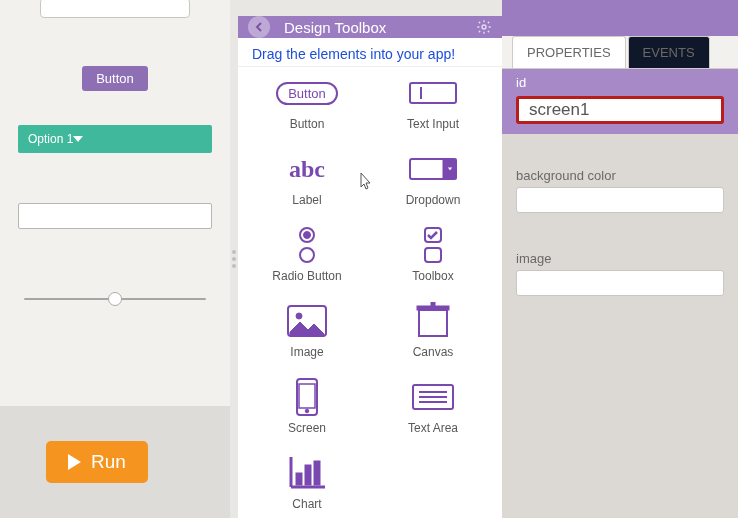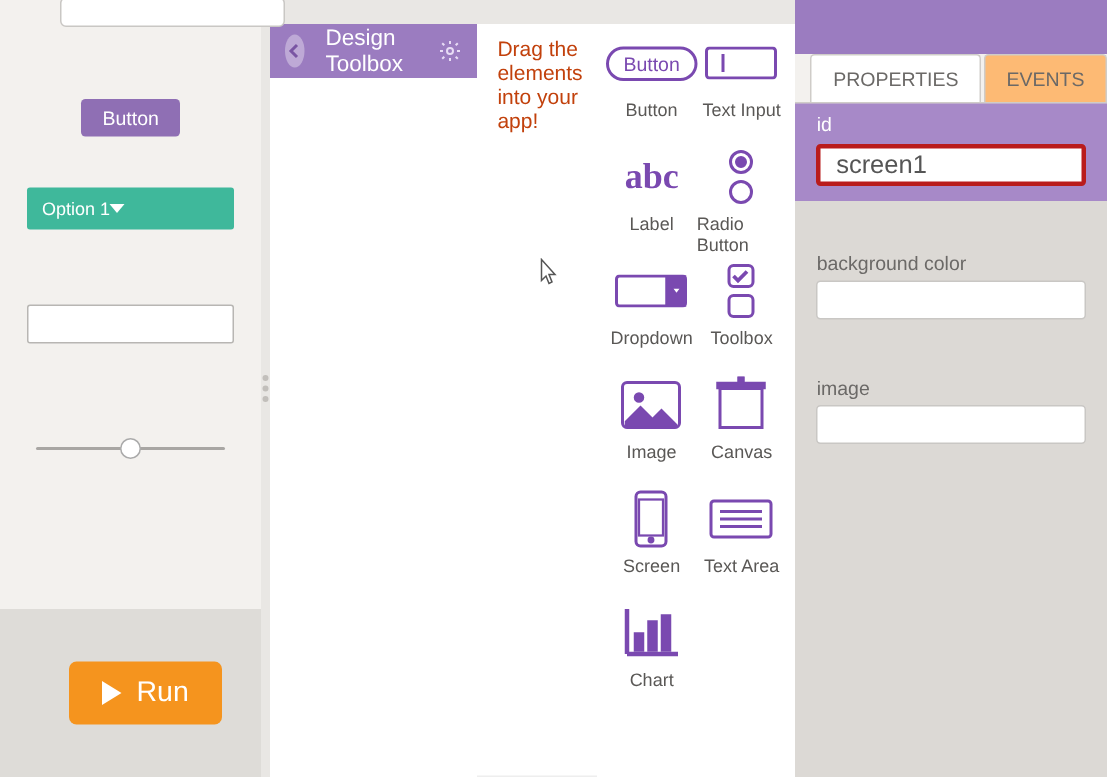--- a/index.html
+++ b/index.html
@@ -46,31 +46,31 @@
     background: #f5941e; color: #fff; border: none; border-radius: 5px;
     padding: 10px 22px; font-size: 19px; font-weight: 300;
     display: flex; align-items: center; gap: 10px;
   }
   .run-tri { width: 0; height: 0; border-top: 8px solid transparent; border-bottom: 8px solid transparent; border-left: 13px solid #fff; }
 
   .vgrab { width: 8px; display: flex; flex-direction: column; justify-content: center; align-items: center; gap: 3px; }
   .vgrab span { width: 4px; height: 4px; background: #c2bfbb; border-radius: 50%; }
 
   
-  .center { flex: 0 0 264px; display: flex; flex-direction: row; background: #fff; margin-top: 16px; }
+  .center { flex: 0 0 264px; display: flex; flex-direction: column; background: #fff; margin-top: 16px; }
   .tb-header {
     height: 36px; background: #9b7cc0; color: #fff; display: flex; align-items: center;
     padding: 0 10px; gap: 14px; font-size: 15px;
   }
   .tb-header .back {
     width: 22px; height: 22px; border-radius: 50%; background: rgba(255,255,255,0.35);
     display: flex; align-items: center; justify-content: center; color: #7a55a3; font-weight: bold;
   }
   .tb-header .gear { margin-left: auto; color: #e8dcf5; }
-  .tb-sub { padding: 8px 10px 4px 14px; color: #c2410c; font-size: 14px; background: #fff; border-bottom: 1px solid #eee; }
+  .tb-sub { padding: 8px 10px 4px 14px; color: #1d4ed8; font-size: 14px; background: #fff; border-bottom: 1px solid #eee; }
   .grid {
     flex: 1; padding: 6px 6px 0 6px;
     display: grid; grid-template-columns: 1fr 1fr; grid-auto-rows: 76px;
     justify-items: center; align-items: start;
   }
   .tool {
     width: 100%; display: flex; flex-direction: column; align-items: center; gap: 4px;
     color: #5a5856; font-size: 12px; cursor: grab;
   }
   .tool .ico {
@@ -87,21 +87,21 @@
     pointer-events: none;
   }
 
   
   .right { flex: 1; display: flex; flex-direction: column; background: #f3f1ee; position: relative; }
   .right .spacer-header { height: 36px; background: #9b7cc0; position: relative; }
   .dots { position: absolute; right: 14px; top: -8px; font-size: 10px; color: #bdb9b5; letter-spacing: 2px; }
   .right-hint { padding: 10px 12px 8px 14px; color: #6f6d6a; font-size: 14px; white-space: nowrap; overflow: hidden; }
   .tabs { display: flex; gap: 2px; padding-left: 10px; }
   .tab {
-    background: #fdba74; color: #6b6967; padding: 8px 14px; font-size: 13px;
+    background: #0f172a; color: #6b6967; padding: 8px 14px; font-size: 13px;
     border: 1px solid #cfccc8; border-bottom: none; border-radius: 3px 3px 0 0;
   }
   .tab.active { background: #fff; }
   .props-body { background: #dcd9d5; flex: 1; padding: 0; border-top: 1px solid #cfccc8; }
   .prop-section { background: #a789c8; color: #fff; padding: 6px 14px 10px 14px; font-size: 13px; }
   .prop-section input {
     margin-top: 6px; width: 100%; height: 28px; border: 3px solid #b91c1c; border-radius: 3px;
     padding: 4px 10px; font-size: 17px; color: #555;
   }
   .prop-row { padding: 6px 14px 4px 14px; color: #6b6967; font-size: 13px; margin-top: 28px; }
@@ -185,38 +185,38 @@
 
       <div class="tool">
         <div class="ico">
             <span class="abc">abc</span>
           </div>
         <span>Label</span>
       </div>
 
       <div class="tool">
         <div class="ico">
+          <svg width="48" height="22" viewBox="0 0 48 22">
+              <rect x="1" y="1" width="46" height="20" rx="2" fill="none" stroke="#7a49b0" stroke-width="2"></rect>
+              <rect x="34" y="1" width="13" height="20" fill="#7a49b0"></rect>
+              <path d="M38 9 l3 4 l3 -4 z" fill="#fff"></path>
+            </svg>
+        </div>
+        <span>Dropdown</span>
+      </div>
+
+      <div class="tool">
+        <div class="ico">
           <svg width="22" height="40" viewBox="0 0 22 40">
               <circle cx="11" cy="10" r="7" fill="none" stroke="#7a49b0" stroke-width="2"></circle>
               <circle cx="11" cy="10" r="3.5" fill="#7a49b0"></circle>
               <circle cx="11" cy="30" r="7" fill="none" stroke="#7a49b0" stroke-width="2"></circle>
             </svg>
         </div>
         <span>Radio Button</span>
-      </div>
-
-      <div class="tool">
-        <div class="ico">
-          <svg width="48" height="22" viewBox="0 0 48 22">
-              <rect x="1" y="1" width="46" height="20" rx="2" fill="none" stroke="#7a49b0" stroke-width="2"></rect>
-              <rect x="34" y="1" width="13" height="20" fill="#7a49b0"></rect>
-              <path d="M38 9 l3 4 l3 -4 z" fill="#fff"></path>
-            </svg>
-        </div>
-        <span>Dropdown</span>
       </div>
 
       <div class="tool">
         <div class="ico">
           <svg width="22" height="40" viewBox="0 0 22 40">
               <rect x="3" y="3" width="16" height="14" rx="3" fill="none" stroke="#7a49b0" stroke-width="2"></rect>
               <path d="M6 10 l3 3 l6 -6" stroke="#7a49b0" stroke-width="2.5" fill="none"></path>
               <rect x="3" y="23" width="16" height="14" rx="3" fill="none" stroke="#7a49b0" stroke-width="2"></rect>
             </svg>
         </div>

